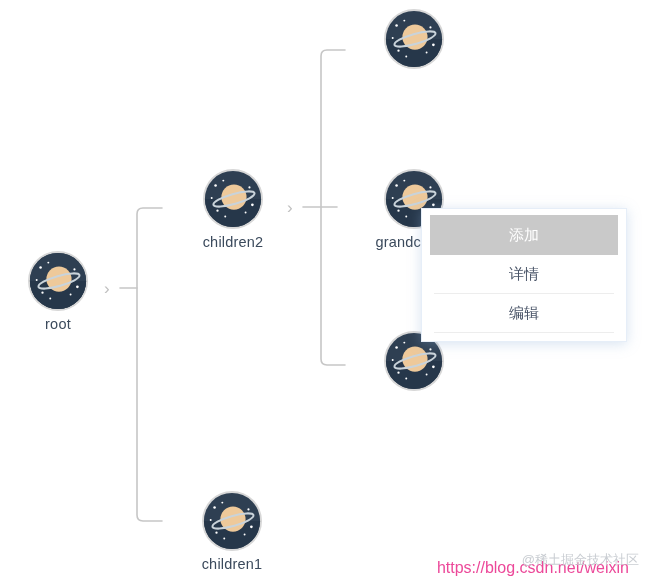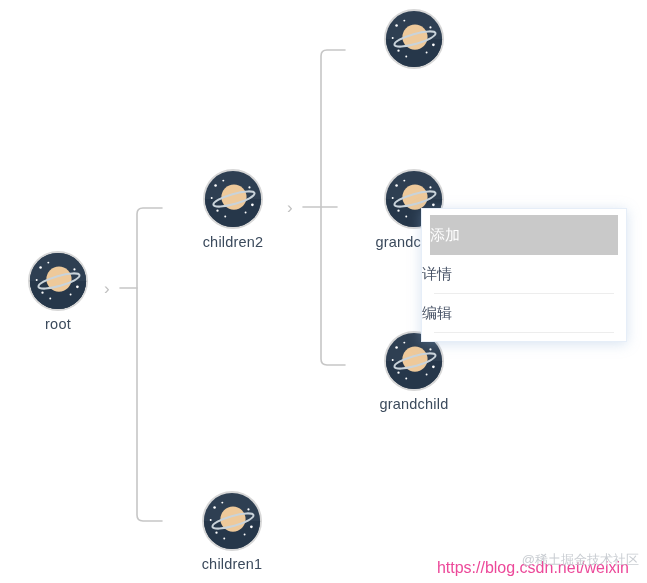--- a/index.html
+++ b/index.html
@@ -73,21 +73,21 @@
     background: #ffffff;
     border: 1px solid #e6eef8;
     box-shadow: 0 2px 12px rgba(140, 175, 215, 0.35);
     box-sizing: border-box;
     padding: 6px 0 8px 0;
     z-index: 40;
   }
   .menu-item {
     height: 38px;
     line-height: 38px;
-    text-align: left;
+    text-align: center;
     font-size: 15px;
     color: #4a5568;
     font-family: "Liberation Sans", sans-serif;
     cursor: pointer;
     position: relative;
   }
   .menu-item.active {
     background: #c9c9c9;
     color: #ffffff;
     margin: 0 8px;
@@ -253,21 +253,20 @@
       <ellipse cx="33" cy="32" rx="22" ry="5.2" fill="none" stroke="#c9d3da" stroke-width="2.1" transform="rotate(-16 33 32)"></ellipse>
       <circle cx="14" cy="18" r="1.3" fill="#ffffff"></circle>
       <circle cx="22" cy="13" r="1" fill="#ffffff"></circle>
       <circle cx="49" cy="20" r="1.1" fill="#ffffff"></circle>
       <circle cx="52" cy="38" r="1.4" fill="#ffffff"></circle>
       <circle cx="45" cy="46" r="1" fill="#ffffff"></circle>
       <circle cx="16" cy="44" r="1.2" fill="#ffffff"></circle>
       <circle cx="24" cy="50" r="1" fill="#ffffff"></circle>
       <circle cx="10" cy="31" r="1" fill="#ffffff"></circle>
     </svg>
-    <div class="node-label">grandchild</div>
   </div>
 
   <div class="context-menu">
     <div class="menu-item active">添加</div>
     <div class="menu-item">详情</div>
     <div class="menu-divider"></div>
     <div class="menu-item">编辑</div>
     <div class="menu-divider"></div>
   </div>
 

